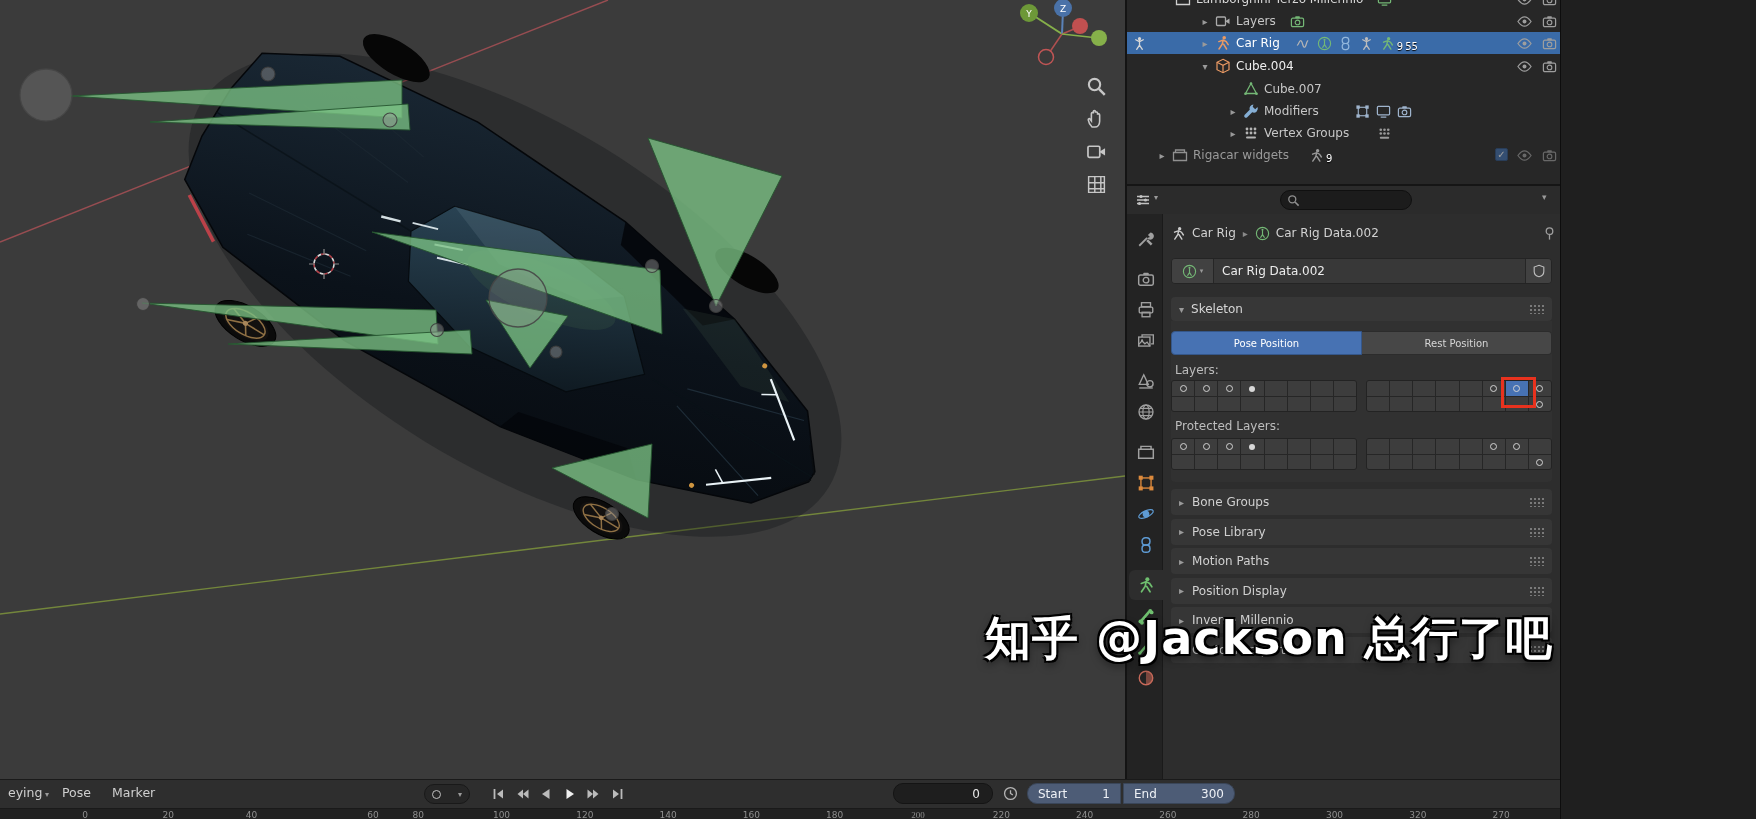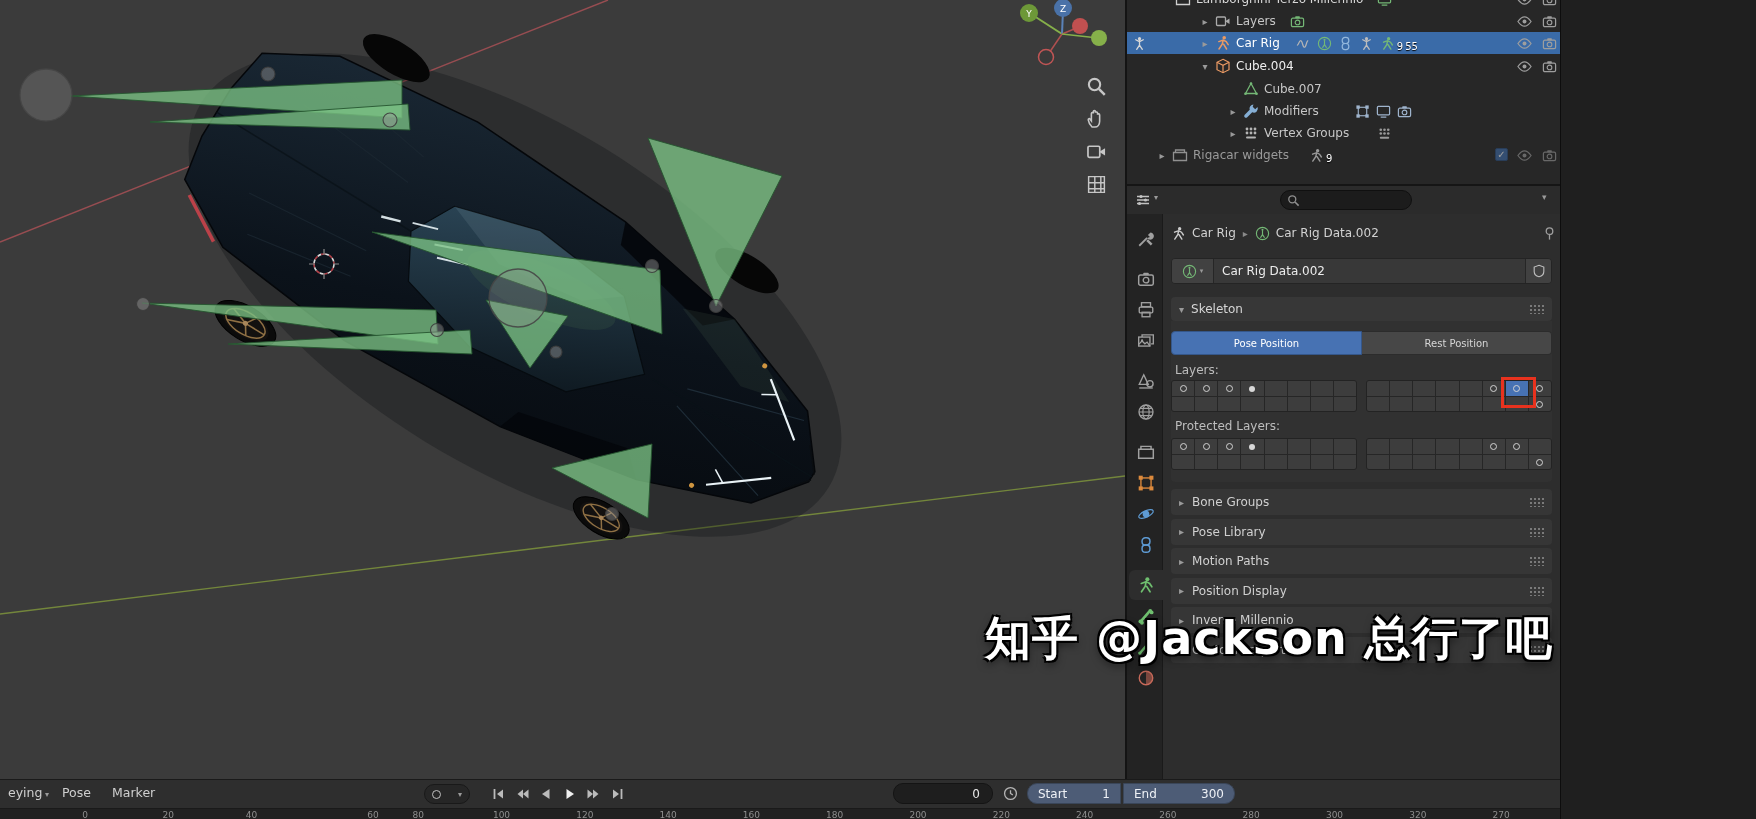--- a/index.html
+++ b/index.html
@@ -952,21 +952,21 @@
         <span class="rnum" style="left: 85px;">0</span>
         <span class="rnum" style="left: 168.3px;">20</span>
         <span class="rnum" style="left: 251.6px;">40</span>
         <span class="rnum" style="left: 325px; margin-left: 48px;">60</span>
         <span class="rnum" style="left: 418.2px;">80</span>
         <span class="rnum" style="left: 501.5px;">100</span>
         <span class="rnum" style="left: 584.8px; text-align: center;">120</span>
         <span class="rnum" style="left: 668.1px;">140</span>
         <span class="rnum" style="left: 751.4px;">160</span>
         <span class="rnum" style="left: 834.7px;">180</span>
-        <span class="rnum" style="left: 918px;">200</span>
+        <span class="rnum" style="left: 918px; font-family: Liberation Serif, serif;">200</span>
         <span class="rnum" style="left: 1001.3px;">220</span>
         <span class="rnum" style="left: 1084.6px;">240</span>
         <span class="rnum" style="left: 1167.9px;">260</span>
         <span class="rnum" style="left: 1251.2px;">280</span>
         <span class="rnum" style="left: 1334.5px;">300</span>
         <span class="rnum" style="left: 1417.8px;">320</span>
         <span class="rnum" style="left: 1501.1px;">270</span>
       </div>
   </div>
 

